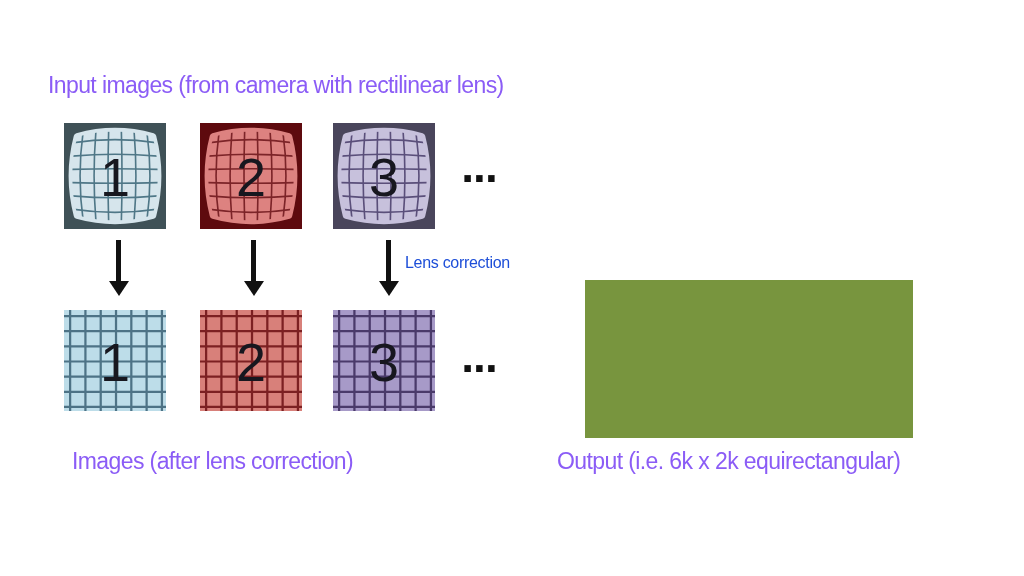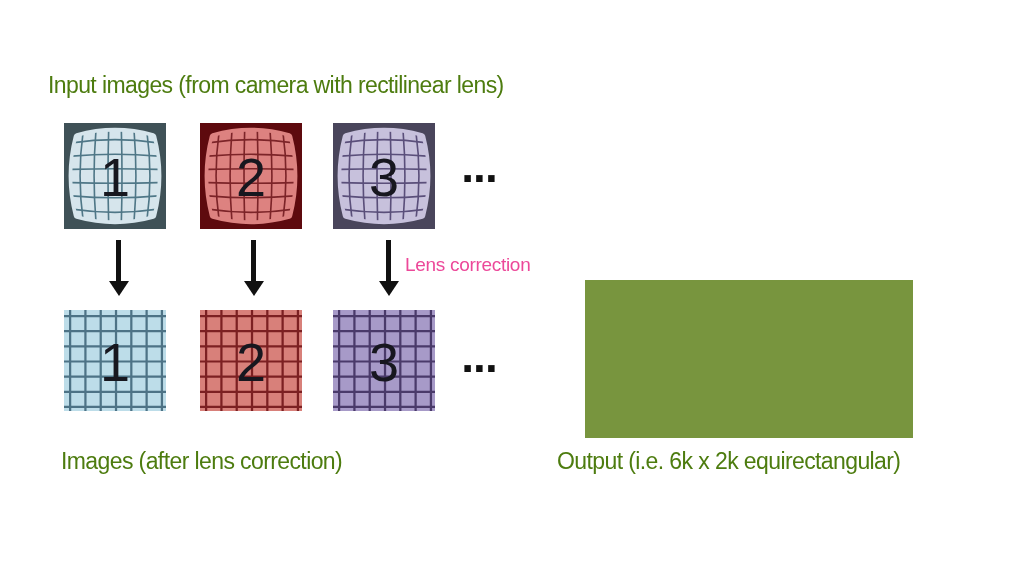--- a/index.html
+++ b/index.html
@@ -4,24 +4,24 @@
 <style>
   html, body { margin:0; padding:0; background:#ffffff; }
   .stage {
     position:relative; width:1024px; height:576px; overflow:hidden;
     background:#ffffff;
     font-family:"Liberation Sans", sans-serif;
     color:#262626;
   }
   .caption {
     position:absolute; white-space:nowrap;
-    font-size:23px; letter-spacing:-0.6px; color:#4d7c0f;
+    font-size:23px; letter-spacing:-0.6px; color:#8b5cf6;
   }
   .title { left:48px; top:72px; }
-  .caption-left { left:61px; top:448px; }
+  .caption-left { left:72px; top:448px; }
   .caption-right { left:557px; top:448px; }
 
   .tile { position:absolute; }
   .tile svg { display:block; width:100%; height:100%; }
   .tile .num {
     position:absolute; left:0; top:0; width:100%; height:100%;
     display:flex; align-items:center; justify-content:center;
     font-size:54px; line-height:1; color:#17171f;
     padding-top:2px; box-sizing:border-box;
   }
@@ -42,21 +42,21 @@
     transform:translateX(-50%);
     border-left:10px solid transparent; border-right:10px solid transparent;
     border-top:15px solid #111111;
   }
   .arrow-1 { left:116px; }
   .arrow-2 { left:251px; }
   .arrow-3 { left:386px; }
 
   .lens-label {
     position:absolute; left:405px; top:254px;
-    font-size:19px; letter-spacing:-0.3px; color:#ec4899; white-space:nowrap;
+    font-size:16px; letter-spacing:-0.3px; color:#1d4ed8; white-space:nowrap;
   }
 
   .output-rect {
     position:absolute; left:585px; top:280px; width:328px; height:158px;
   }
 
   .svg-defs { position:absolute; width:0; height:0; overflow:hidden; }
 </style>
 </head>
 <body>

